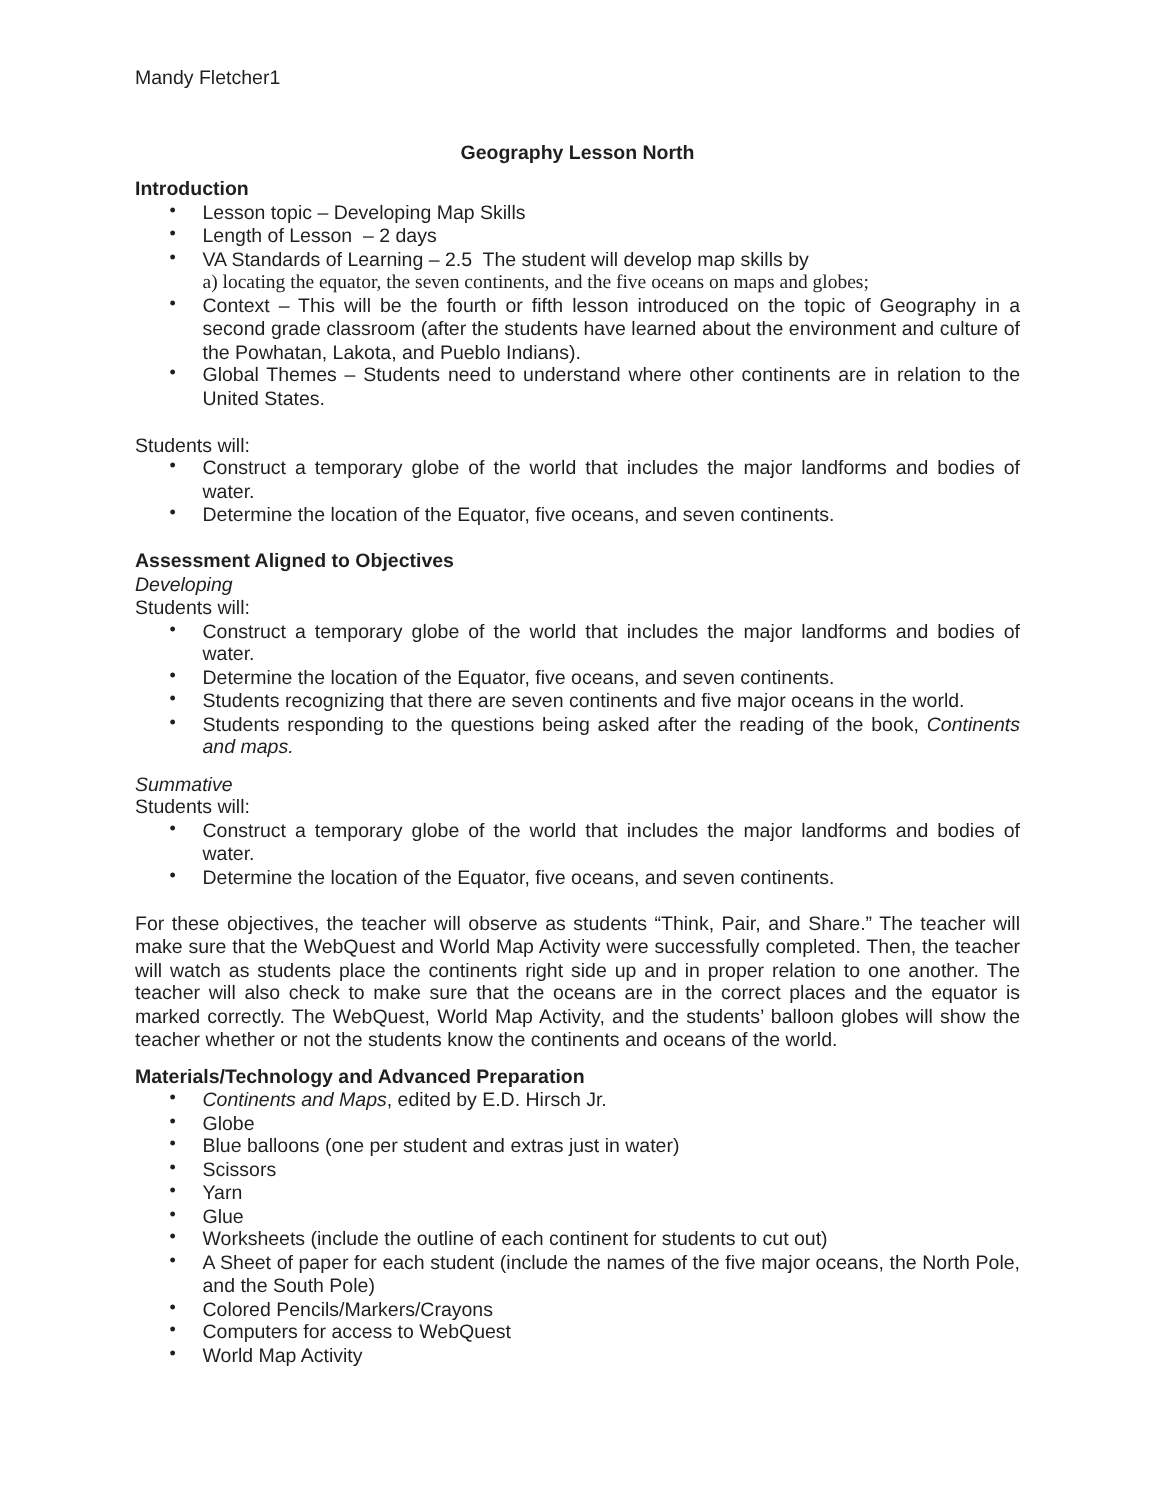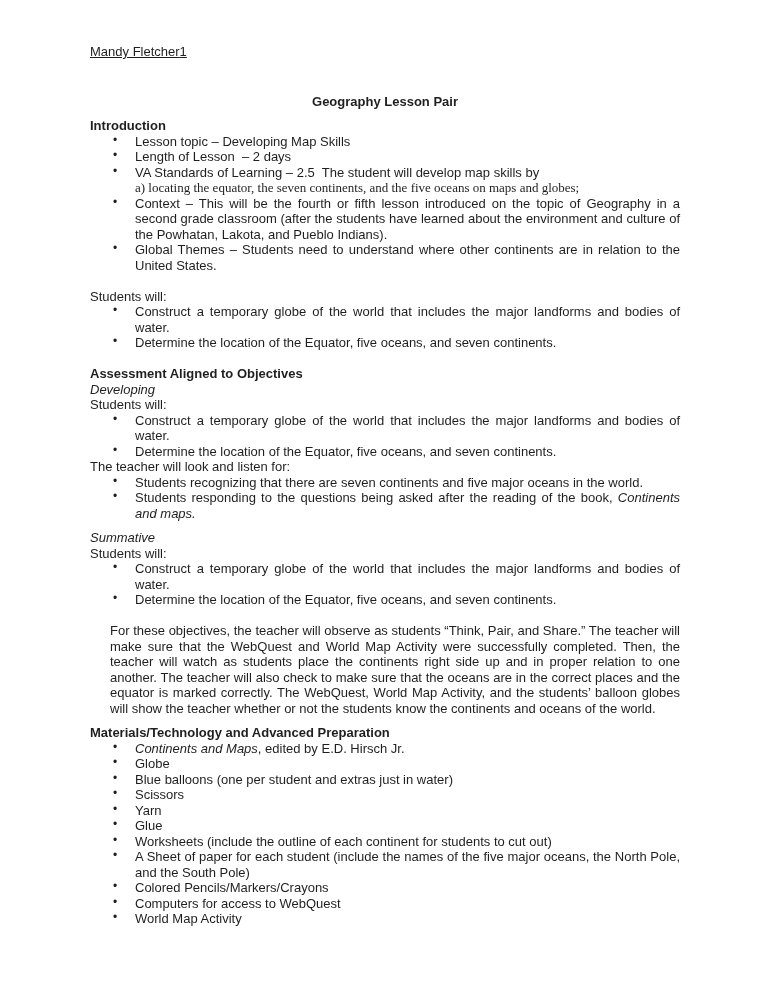--- a/index.html
+++ b/index.html
@@ -14,31 +14,30 @@
   }
   .page {
     box-sizing: border-box;
     width: 768px; height: 994px;
     padding: 44px 88px 0 90px;
     background: #ffffff;
   }
   .hdr {
     display: flex;
     align-items: baseline;
-    text-decoration: underline;
   }
   .title {
     text-align: center;
     font-weight: bold;
     margin-top: 34px;
   }
   .h { font-weight: bold; }
   .it { font-style: italic; }
   .line {}
-  .para { text-align: justify; margin-left: 20px; }
+  .para { text-align: justify; }
   .pre { white-space: pre-wrap; }
   .spacer { height: 15.5px; }
   .spacer.sm { height: 9px; }
   ul.blist { list-style: none; margin: 0; padding: 0; }
   li.bitem {
     position: relative;
     padding-left: 45px;
     text-align: justify;
   }
   li.bitem.left { text-align: left; }
@@ -50,21 +49,21 @@
   .cont { text-align: left; font-family: Liberation Serif, serif; }
 </style>
 </head>
 <body>
 
 <div class="page">
   <div class="hdr">
     <span>Mandy Fletcher</span>
     <span>1</span>
   </div>
-  <div class="title">Geography Lesson Pair</div>
+  <div class="title">Geography Lesson North</div>
   <div class="spacer sm"></div>
   <div id="doc-content">
       <div class="h">Introduction</div>
       <ul class="blist">
         <li class="bitem"><span class="dot">•</span><span class="run">Lesson topic – Developing Map Skills</span></li>
         <li class="bitem left"><span class="dot">•</span><span class="run pre">Length of Lesson  – 2 days</span></li>
         <li class="bitem left"><span class="dot">•</span><span class="run pre">VA Standards of Learning – 2.5  The student will develop map skills by</span><div class="cont pre">a) locating the equator, the seven continents, and the five oceans on maps and globes;</div></li>
         <li class="bitem"><span class="dot">•</span><span class="run">Context – This will be the fourth or fifth lesson introduced on the topic of Geography in a second grade classroom (after the students have learned about the environment and culture of the Powhatan, Lakota, and Pueblo Indians).</span></li>
         <li class="bitem"><span class="dot">•</span><span class="run">Global Themes – Students need to understand where other continents are in relation to the United States.</span></li>
       </ul>
@@ -75,21 +74,20 @@
         <li class="bitem"><span class="dot">•</span><span class="run">Determine the location of the Equator, five oceans, and seven continents.</span></li>
       </ul>
       <div class="spacer"></div>
       <div class="h">Assessment Aligned to Objectives</div>
       <div class="line it">Developing</div>
       <div class="line">Students will:</div>
       <ul class="blist">
         <li class="bitem"><span class="dot">•</span><span class="run">Construct a temporary globe of the world that includes the major landforms and bodies of water.</span></li>
         <li class="bitem"><span class="dot">•</span><span class="run">Determine the location of the Equator, five oceans, and seven continents.</span></li>
       </ul>
-      <div class="line">The teacher will look and listen for:</div>
       <ul class="blist">
         <li class="bitem"><span class="dot">•</span><span class="run">Students recognizing that there are seven continents and five major oceans in the world.</span></li>
         <li class="bitem"><span class="dot">•</span><span class="run">Students responding to the questions being asked after the reading of the book, </span><span class="run it">Continents and maps.</span></li>
       </ul>
       <div class="spacer sm"></div>
       <div class="line it">Summative</div>
       <div class="line">Students will:</div>
       <ul class="blist">
         <li class="bitem"><span class="dot">•</span><span class="run">Construct a temporary globe of the world that includes the major landforms and bodies of water.</span></li>
         <li class="bitem"><span class="dot">•</span><span class="run">Determine the location of the Equator, five oceans, and seven continents.</span></li>

